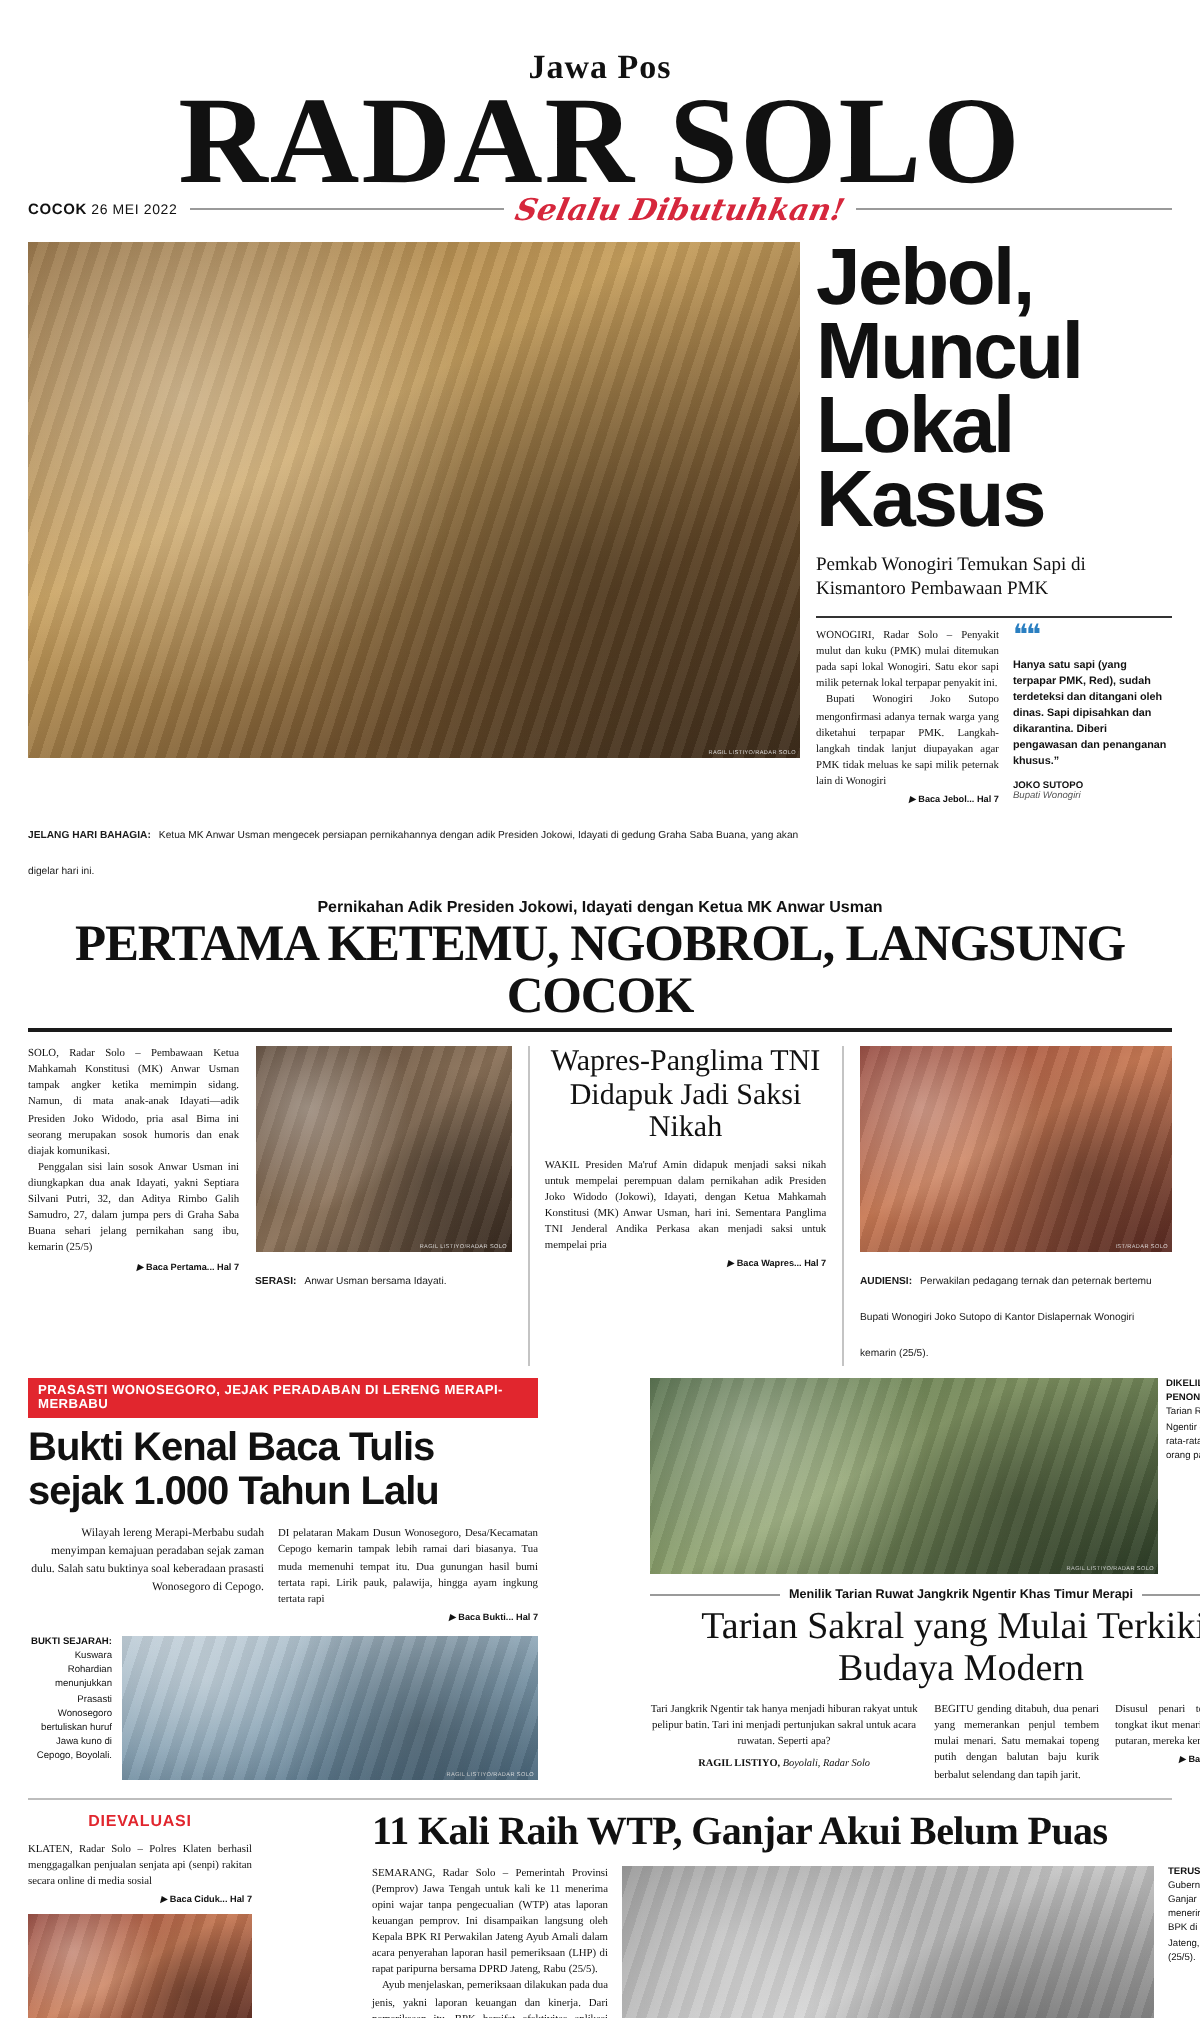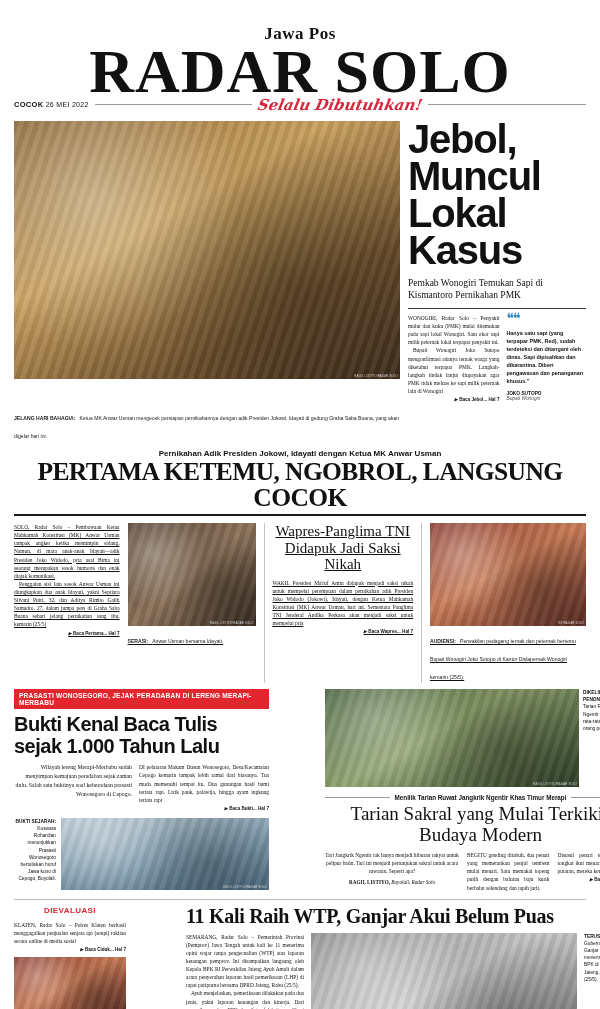--- a/index.html
+++ b/index.html
@@ -115,21 +115,21 @@
     text-align: center; font-family: "Liberation Sans", sans-serif;
     font-weight: bold; font-size: 8px; margin-top: 7px;
   }
   .banner-head {
     font-family: Liberation Serif, serif;
     font-weight: bold; font-size: 25.5px; text-align: center;
     letter-spacing: -.6px; margin-top: 1px; line-height: 1;
   }
 
   
-  .row2 { display: flex; gap: 8px; margin-top: 7px; text-decoration: underline; }
+  .row2 { display: flex; gap: 8px; margin-top: 7px; }
   .r2a { width: 120px; }
   .r2b { width: 128px; }
   .r2c { width: 160px; }
   .r2d { width: 156px; }
   .ctr-head {
     font-family: "Liberation Serif", serif;
     font-size: 15px; line-height: 1.1; text-align: center; font-weight: normal;
   }
   .vrule { width: 1px; background: #c4c4c4; }
 
@@ -212,21 +212,21 @@
       <div class="credit">RAGIL LISTIYO/RADAR SOLO</div>
     </div>
 
     <div class="top-right">
       <div class="mega-head">
         <div>Jebol,</div>
         <div>Muncul</div>
         <div>Lokal</div>
         <div>Kasus</div>
       </div>
-      <div class="mega-sub">Pemkab Wonogiri Temukan Sapi di Kismantoro Pernikahan PMK</div>
+      <div class="mega-sub">Pemkab Wonogiri Temukan Sapi di Kismantoro Pembawaan PMK</div>
       <div class="mega-rule"></div>
 
       <div class="two-col">
         <div style="width:92px">
           <div class="body-txt">WONOGIRI, Radar Solo – Penyakit mulut dan kuku (PMK) mulai ditemukan pada sapi lokal Wonogiri. Satu ekor sapi milik peternak lokal terpapar penyakit ini.</div>
           <div class="body-txt" style="text-indent:5px">Bupati Wonogiri Joko Sutopo mengonfirmasi adanya ternak warga yang diketahui terpapar PMK. Langkah-langkah tindak lanjut diupayakan agar PMK tidak meluas ke sapi milik peternak lain di Wonogiri</div>
           <div class="jump">▶ <b>Baca Jebol... Hal 7</b></div>
         </div>
         <div class="quote-box">
           <div class="quote-marks">❝❝</div>

